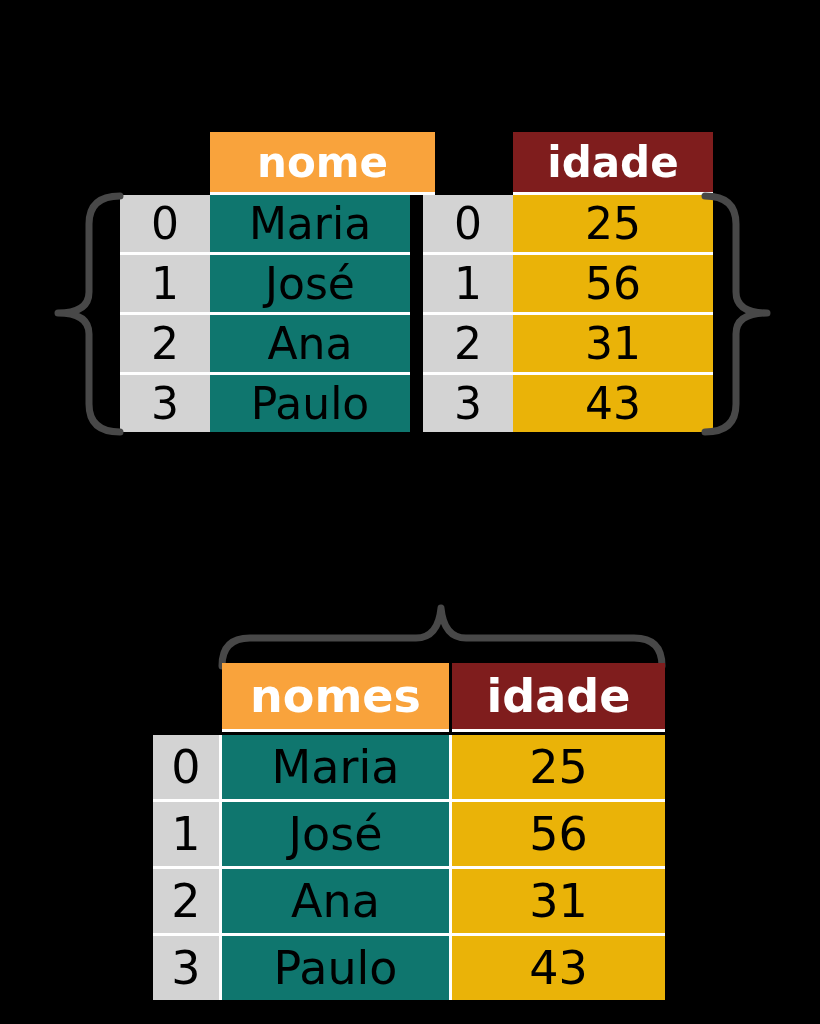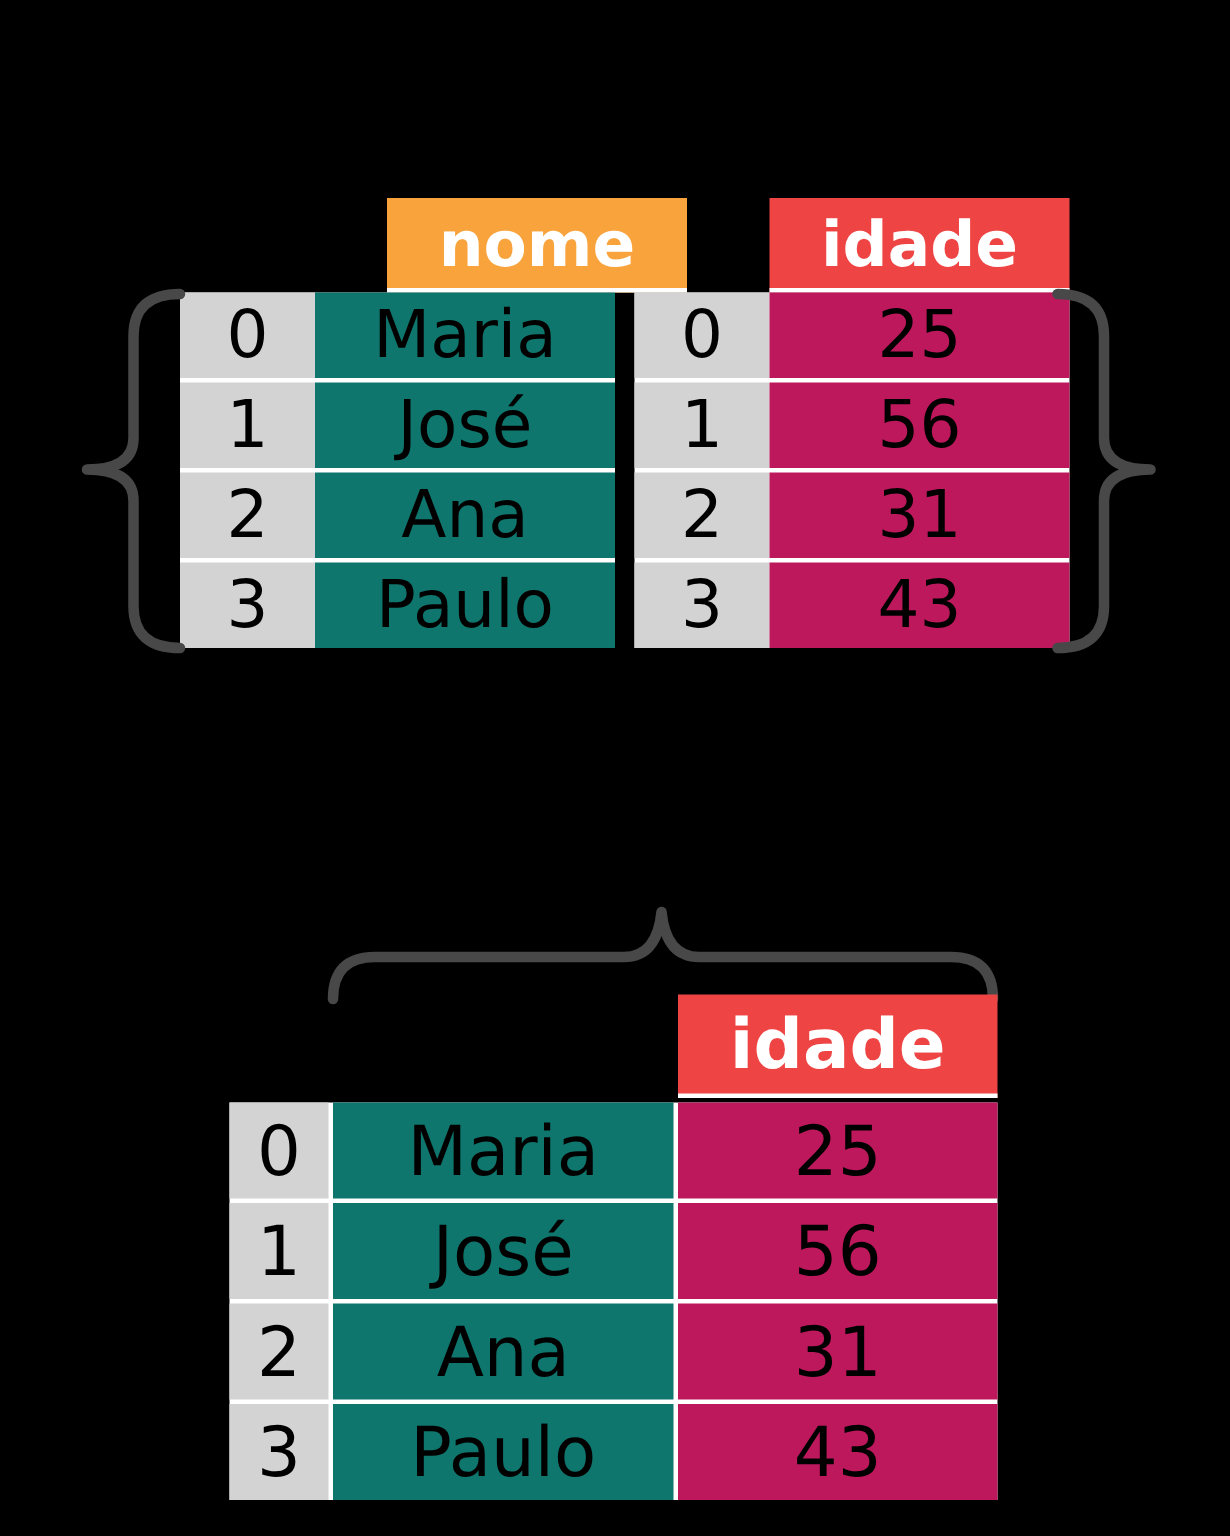--- a/index.html
+++ b/index.html
@@ -13,41 +13,41 @@
   .hlabel{color:#000;font-size:30px;white-space:nowrap;text-align:center;}
   .vlabel{color:#000;font-size:28px;white-space:nowrap;text-align:center;width:120px;}
   .rotL{transform:rotate(-90deg);transform-origin:center;}
   .rotR{transform:rotate(90deg);transform-origin:center;}
   
   .hdr{
     height:60px;border-bottom:3px solid #fff;color:#fff;font-weight:bold;font-size:42px;
     display:flex;align-items:center;justify-content:center;
   }
   .hdr-orange{background:#F9A33C;}
-  .hdr-green{background:#ef4444;}
+  .hdr-green{background:#7f1d1d;}
   .hdr-b{height:66px;font-size:46px;}
   
   .grid{display:grid;background:#fff;}
   .grid-top{grid-template-columns:90px 200px;grid-auto-rows:57px;row-gap:3px;font-size:44px;}
   .grid-bottom{grid-template-columns:66px 227px 213px;grid-auto-rows:64px;gap:3px;font-size:46px;}
   .cell{display:flex;align-items:center;justify-content:center;color:#000;}
   .c-idx{background:#D3D3D3;}
   .c-cream{background:#0f766e;}
-  .c-mint{background:#be185d;}
+  .c-mint{background:#eab308;}
   
   .brace path{fill:none;stroke:#484848;stroke-width:7;stroke-linecap:round;stroke-linejoin:round;}
 </style>
 </head>
 <body>
 
 <div class="canvas">
 
   <div class="abs title" style="left:69px;top:26px;">Series</div>
 
-  <div class="abs hdr hdr-orange" style="left:210px;top:132px;width:200px;margin-left:48px;">nome</div>
+  <div class="abs hdr hdr-orange" style="left:210px;top:132px;width:225px;">nome</div>
   <div class="abs grid grid-top" style="left:120px;top:195px;">
     <div class="cell c-idx">0</div>
     <div class="cell c-cream">Maria</div>
     <div class="cell c-idx">1</div>
     <div class="cell c-cream">José</div>
     <div class="cell c-idx">2</div>
     <div class="cell c-cream">Ana</div>
     <div class="cell c-idx">3</div>
     <div class="cell c-cream">Paulo</div>
   </div>
@@ -75,20 +75,21 @@
   <div class="abs vlabel rotR" style="left:733px;top:291px;">Series</div>
 
   <div class="abs title" style="left:69px;top:518px;">DataFrame</div>
 
   <div class="abs hlabel" style="left:346px;top:556px;width:200px;">colunas</div>
 
   <svg class="abs brace" style="left:218px;top:600px;" width="450" height="70" viewBox="0 0 450 70">
     <path d="M 4 66 Q 4 38 32 38 L 198 38 Q 220 38 223 8 Q 226 38 248 38 L 416 38 Q 444 38 444 66"></path>
   </svg>
 
+  <div class="abs hdr hdr-orange hdr-b" style="left:222px;top:663px;width:227px;">nomes</div>
   <div class="abs hdr hdr-green hdr-b" style="left:452px;top:663px;width:213px;">idade</div>
 
   <div class="abs grid grid-bottom" style="left:153px;top:735px;">
     <div class="cell c-idx">0</div>
     <div class="cell c-cream">Maria</div>
     <div class="cell c-mint">25</div>
     <div class="cell c-idx">1</div>
     <div class="cell c-cream">José</div>
     <div class="cell c-mint">56</div>
     <div class="cell c-idx">2</div>

